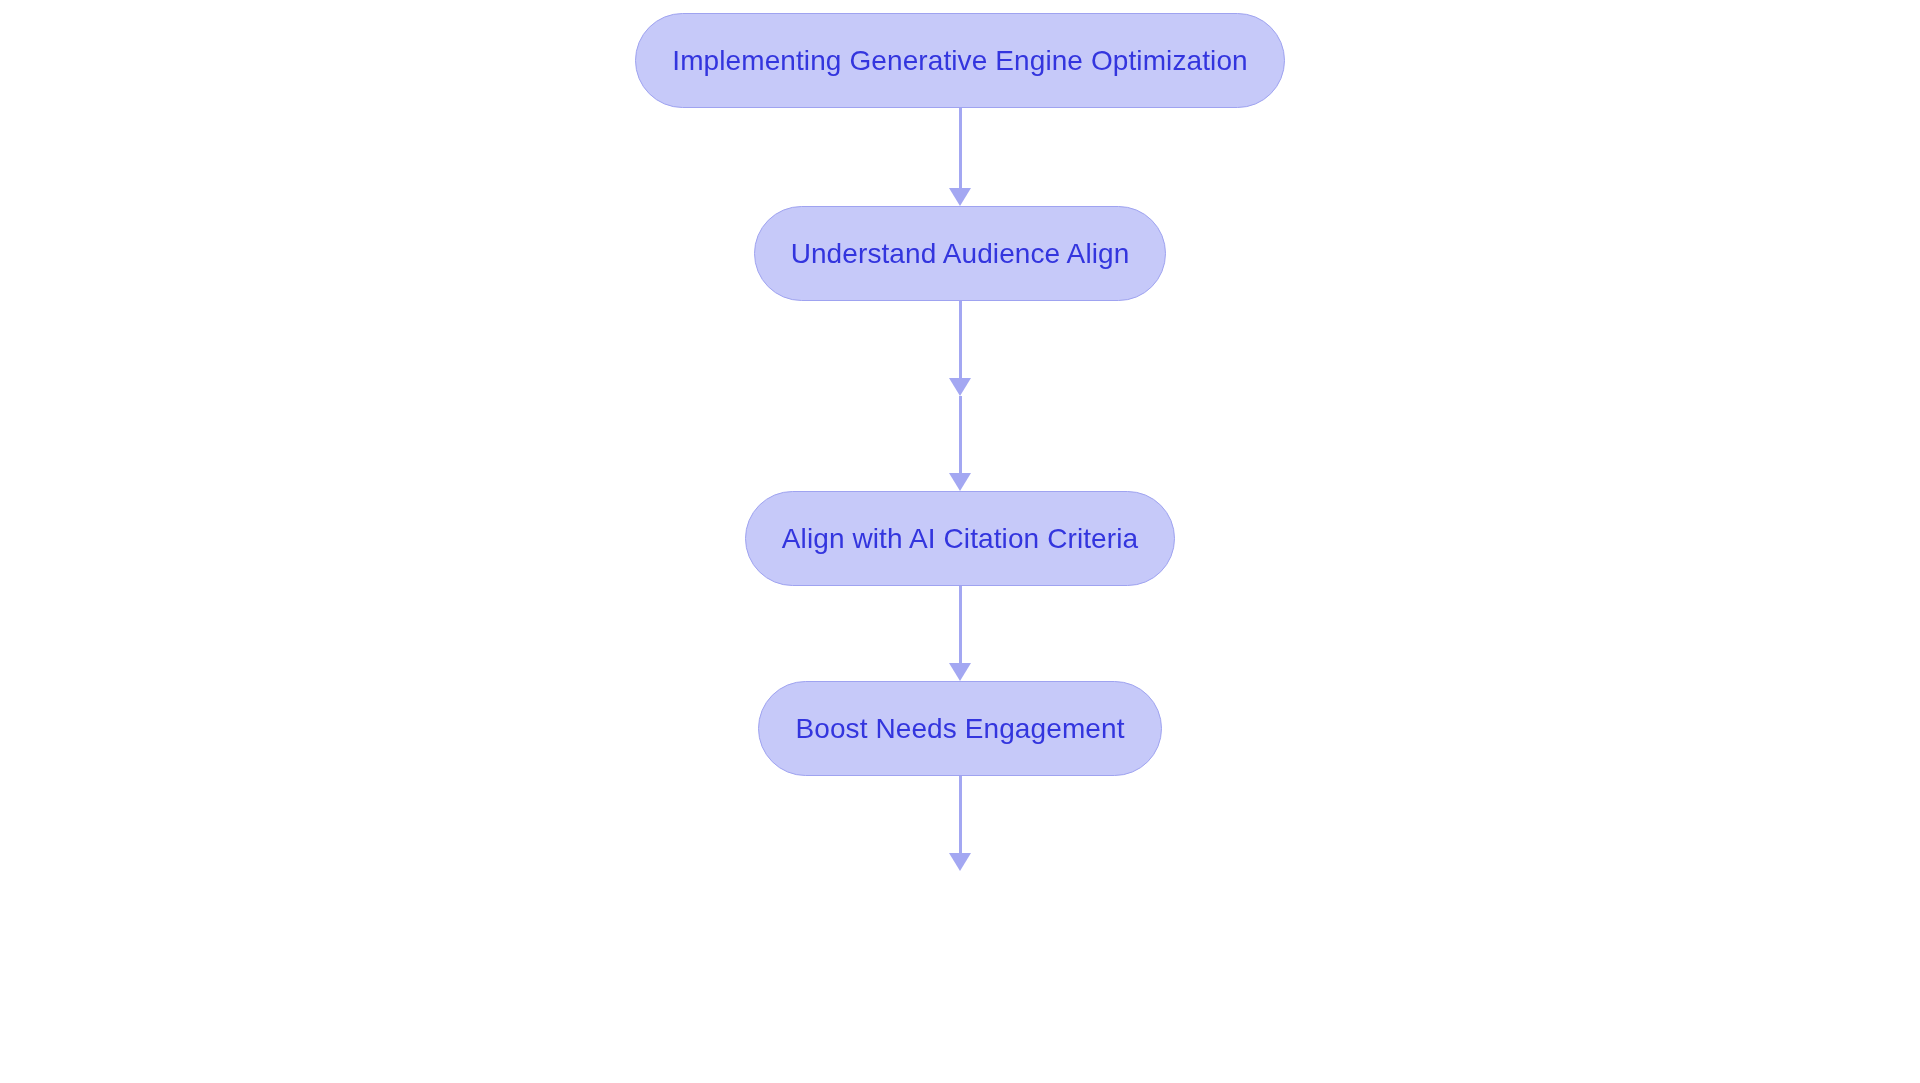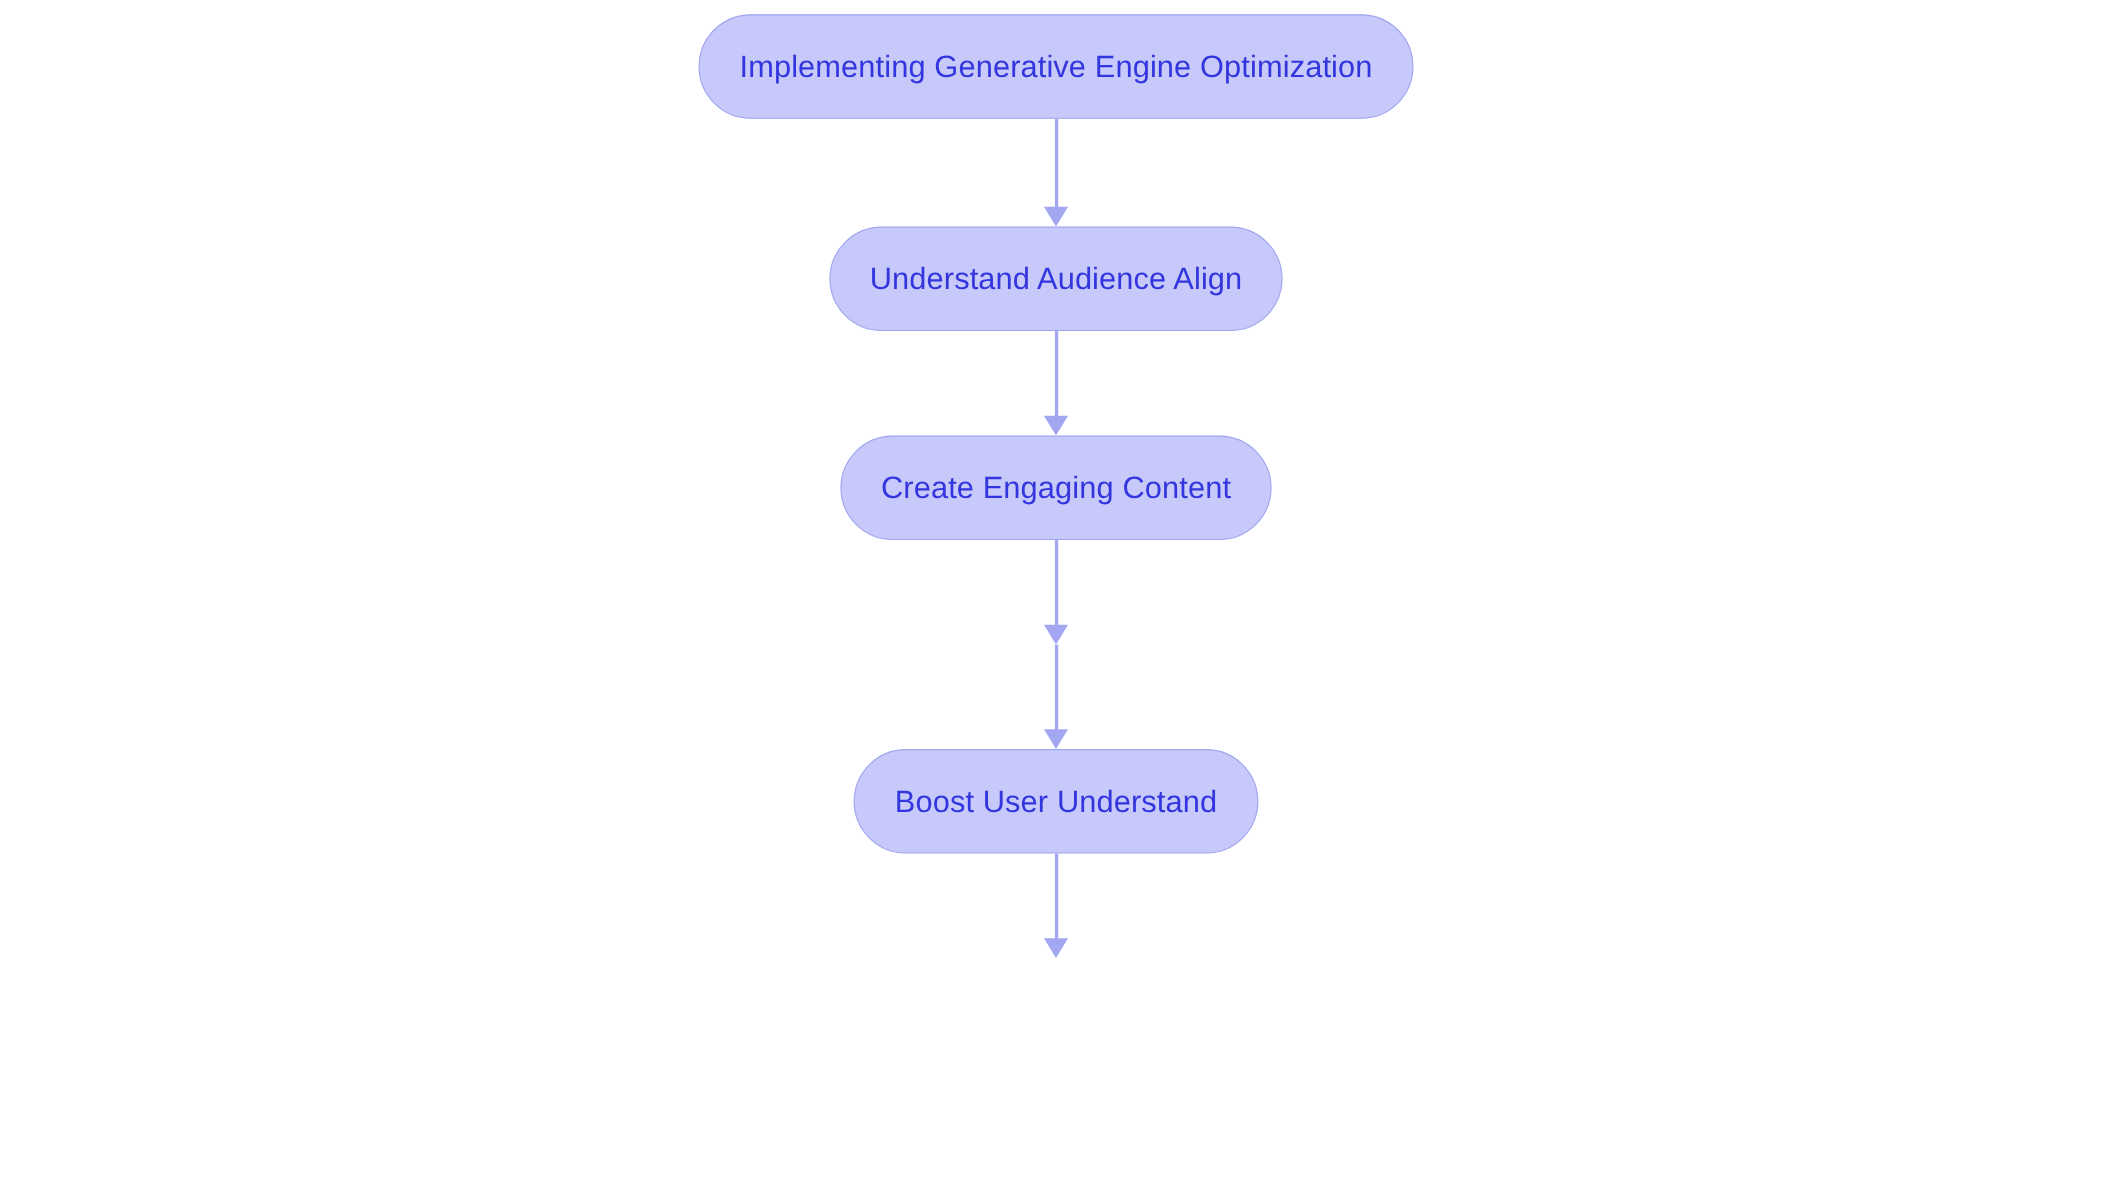--- a/index.html
+++ b/index.html
@@ -112,37 +112,37 @@
 
     <div class="node">
       <span class="node-label">Understand Audience Align</span>
     </div>
 
     <div class="connector gap-2">
       <div class="connector-line"></div>
       <div class="connector-head"></div>
     </div>
 
-    <div class="node">
-      <span class="node-label">Create Engaging Content</span>
-    </div>
 
     <div class="connector gap-3">
       <div class="connector-line"></div>
       <div class="connector-head"></div>
     </div>
 
+    <div class="node">
+      <span class="node-label">Align with AI Citation Criteria</span>
+    </div>
 
     <div class="connector gap-4">
       <div class="connector-line"></div>
       <div class="connector-head"></div>
     </div>
 
     <div class="node">
-      <span class="node-label">Boost User Understand</span>
+      <span class="node-label">Boost Needs Engagement</span>
     </div>
 
     <div class="connector gap-5">
       <div class="connector-line"></div>
       <div class="connector-head"></div>
     </div>
 
 
   </div>
 </div>

